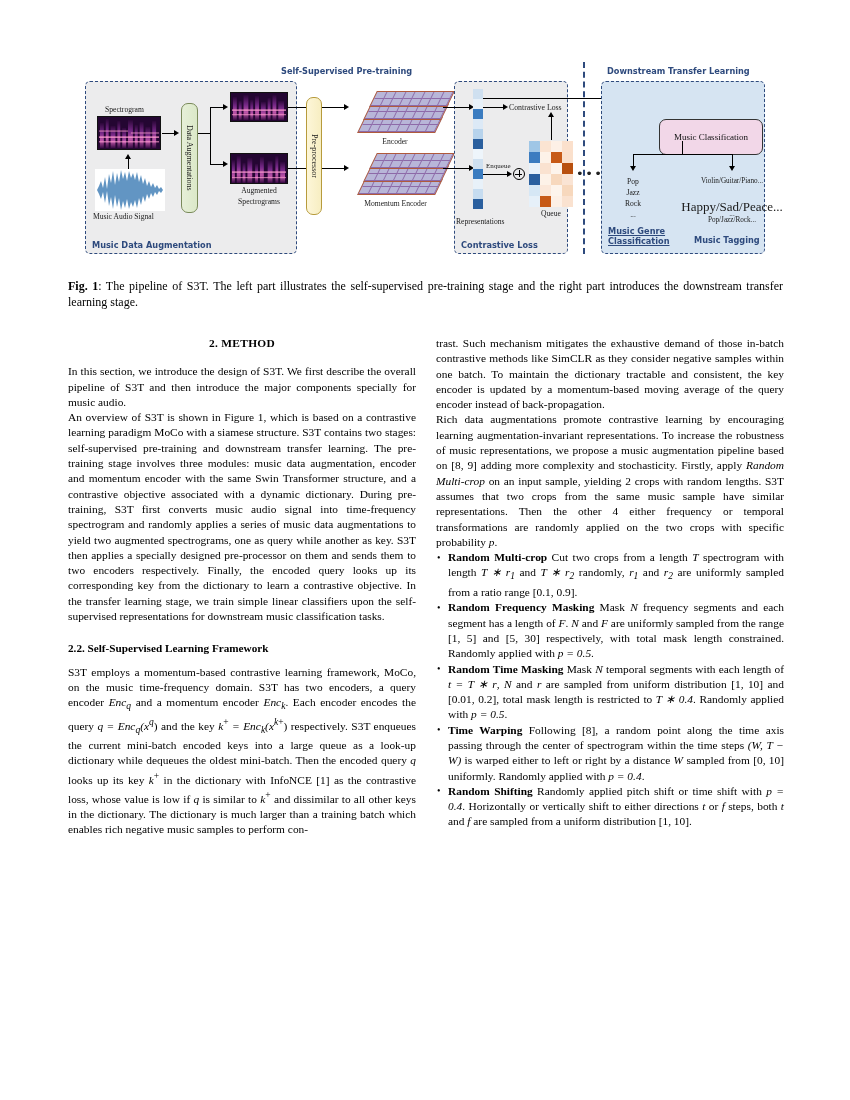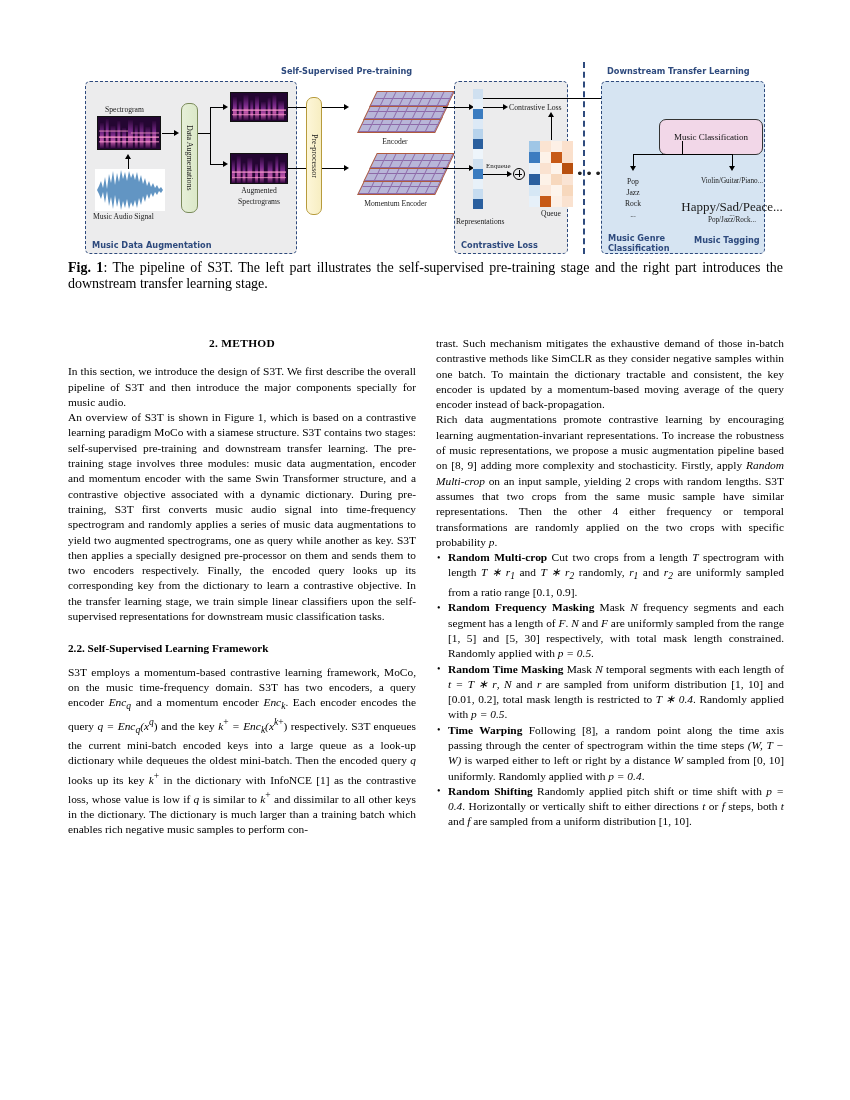--- a/index.html
+++ b/index.html
@@ -75,21 +75,21 @@
     bottom: 3px;
     font-family: "DejaVu Sans", sans-serif;
     font-size: 8.2px;
     font-weight: bold;
     color: #2e4a7d;
     white-space: nowrap;
   }
   .pt-aug  { left: 6px; }
   .pt-swin { left: 6px; }
   .pt-cl   { left: 6px; }
-  .pt-genre{ left: 6px; bottom: 0; line-height: 10px; }
+  .pt-genre{ left: 6px; bottom: 7px; line-height: 10px; text-decoration: underline; }
   .pt-tag  { left: 92px; bottom: 8px; }
 
   .vdivider {
     position: absolute;
     left: 498px;
     top: -19px;
     width: 0;
     height: 192px;
     border-left: 2.4px dashed #2e4a7d;
   }
@@ -233,23 +233,23 @@
     justify-content: center;
     font-family: "Liberation Serif", serif;
     font-size: 9px;
     color: #111;
   }
 
   
   .caption {
     position: absolute;
     left: 68px;
-    top: 260px;
+    top: 279px;
     width: 715px;
-    font-size: 14px;
+    font-size: 12px;
     line-height: 15.5px;
     text-align: justify;
   }
   .caption b { font-weight: bold; }
 
   
   .col {
     position: absolute;
     width: 348px;
     top: 336px;

